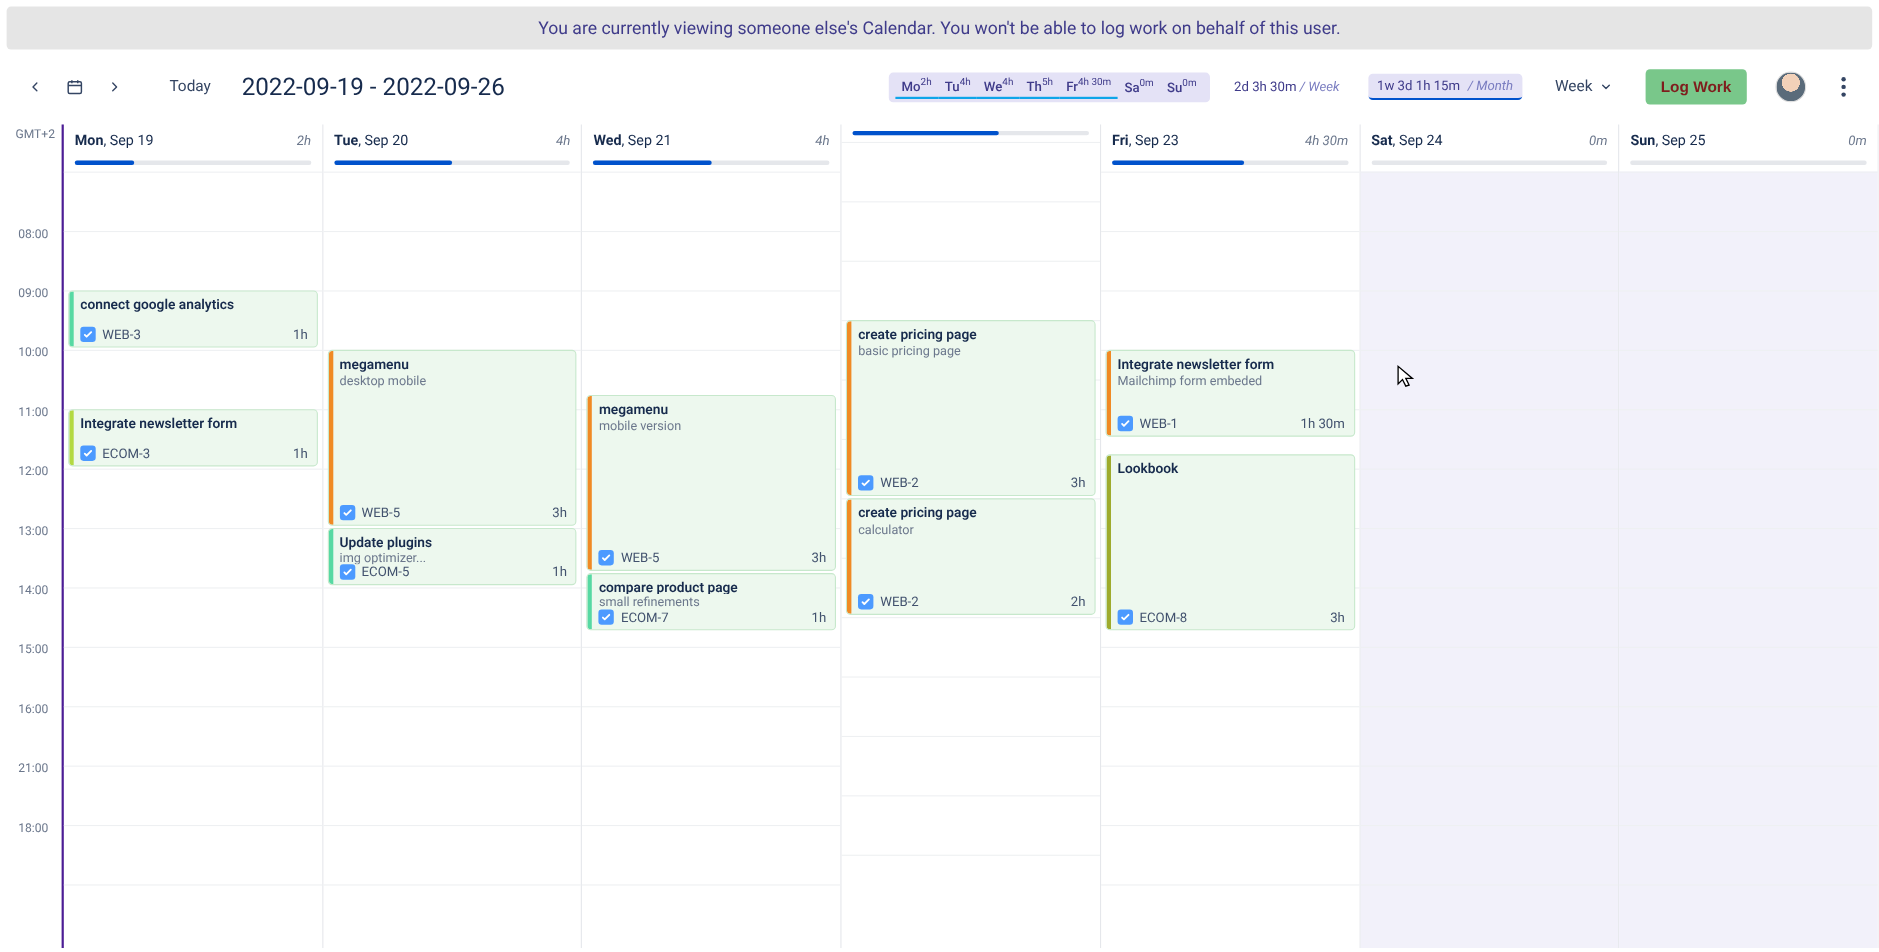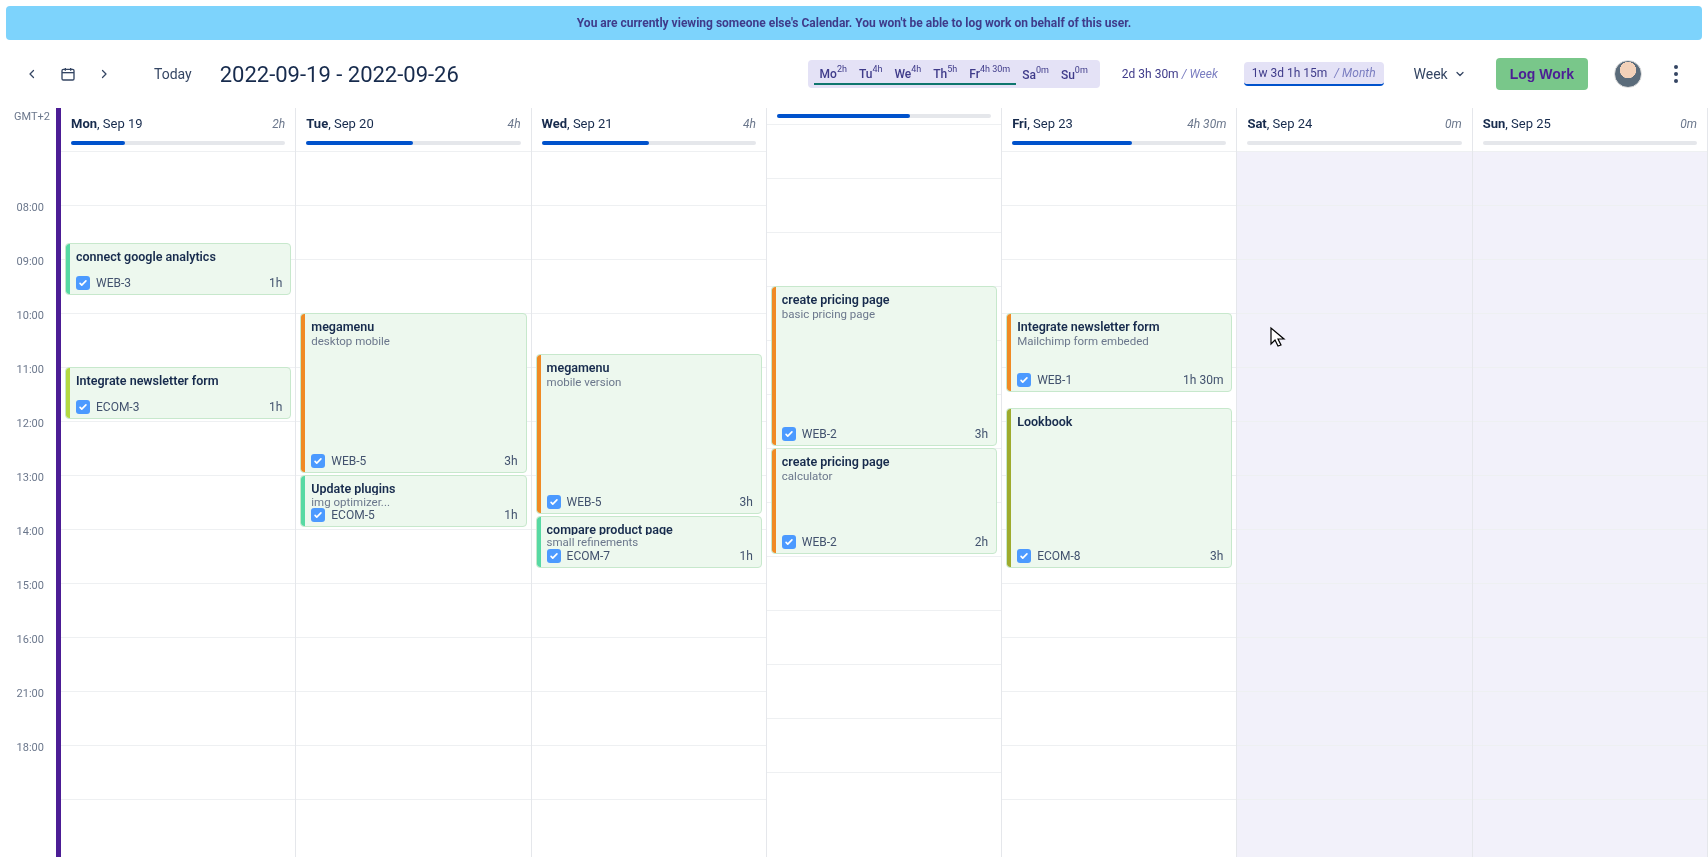--- a/index.html
+++ b/index.html
@@ -4,28 +4,28 @@
 <style>
   * { margin: 0; padding: 0; box-sizing: border-box; }
   body {
     font-family: -apple-system, BlinkMacSystemFont, "Segoe UI", Roboto, sans-serif;
     background: #fff;
     font-size: 13px;
     color: #172b4d;
     overflow: hidden;
   }
   .banner {
-    background: #7dd3fc;
+    background: #e5e5e5;
     color: #3F3B8A;
     text-align: center;
     padding: 10px;
     margin: 6px;
     border-radius: 4px;
-    font-size: 12px;
-    font-weight: 700;
+    font-size: 16px;
+    font-weight: 400;
   }
   .toolbar {
     display: flex;
     align-items: center;
     padding: 12px 18px 18px 18px;
     gap: 8px;
   }
   .nav-btn {
     width: 28px; height: 28px; display:flex; align-items:center; justify-content:center;
     cursor: pointer; border-radius: 4px; color:#344563;
@@ -33,39 +33,39 @@
   .today-link { color:#344563; font-size:14px; margin-left: 28px; margin-right: 20px; cursor:pointer; }
   .date-range { font-size: 22px; font-weight: 400; color:#172b4d; }
   .spacer { flex: 1; }
   .day-pills {
     display:flex; gap: 0; background:#E4E2F6; border-radius:4px; padding:3px 6px;
     font-size:12px; align-items:center;
   }
   .day-pill { padding: 2px 6px; color:#3F3B8A; cursor:pointer; position:relative;}
   .day-pill .abbr { font-weight: 500;}
   .day-pill sup { font-size:9px; position:relative; top:-1px;}
-  .day-pill.active { border-bottom: 2px solid #0f766e; }
+  .day-pill.active { border-bottom: 2px solid #0ea5e9; }
   .week-stat { margin-left:10px; padding:2px 4px; color:#3F3B8A; font-size:12px;}
   .week-stat .label { color:#7a7dc0; font-style:italic; }
   .month-stat { background:#E4E2F6; border-radius:4px; padding:4px 8px; margin-left:14px; color:#3F3B8A; font-size:12px; border-bottom: 2px solid #0052CC;}
   .month-stat .val { }
   .month-stat .label { color:#7a7dc0; font-style:italic; margin-left:4px;}
   .view-select { display:flex; align-items:center; gap:6px; margin-left: 22px; color:#344563; font-size:14px; cursor:pointer;}
-  .log-btn { background:#79C78A; color:#4c1d95; font-weight:600; font-size:14px; padding:8px 14px; border-radius:4px; margin-left: 22px; cursor:pointer; border:none;}
+  .log-btn { background:#79C78A; color:#7f1d1d; font-weight:600; font-size:14px; padding:8px 14px; border-radius:4px; margin-left: 22px; cursor:pointer; border:none;}
   .avatar { width:28px; height:28px; border-radius:50%; margin-left:18px; background: radial-gradient(circle at 50% 35%, #f2d1b9 0%, #f2d1b9 38%, #5a6b7a 39%, #5a6b7a 100%); border:1px solid #ddd;}
   .more-btn { width:28px; height:28px; display:flex; flex-direction:column; align-items:center; justify-content:center; gap:3px; margin-left:12px; cursor:pointer;}
   .more-btn span { width:4px; height:4px; background:#344563; border-radius:50%;}
 
   .calendar-wrap { position:relative; display:flex; height: calc(100vh - 116px); overflow:hidden;}
   .tz-col { width:56px; flex-shrink:0; font-size:11px; color:#6b778c; text-align:right; padding-right:6px;}
   .tz-label { height:20px; line-height:14px; padding-top:2px;}
   .time-slot-label { height:54px; position:relative; }
   .time-slot-label span { position:absolute; top:-7px; right:6px;}
 
-  .days-grid { flex:1; display:flex; border-left:5px solid #4c1d95;}
+  .days-grid { flex:1; display:flex; border-left:2px solid #4c1d95;}
   .day-col { flex:1; border-right:1px solid #e5e7eb; position:relative; display:flex; flex-direction:column;}
   .day-col.weekend .day-body { background:#f2f1fa;}
   .day-header { padding: 8px 10px 4px 10px; display:flex; justify-content:space-between; align-items:baseline; font-size:13px;}
   .day-header .name { font-weight:400; color:#172b4d;}
   .day-header .name b { font-weight:700;}
   .day-header .dur { color:#6b778c; font-size:12px; font-style:italic;}
   .progress { height:4px; margin:6px 10px 0 10px; background:#e5e7eb; border-radius:2px; position:relative;}
   .progress .fill { position:absolute; left:0; top:0; bottom:0; background:#0052CC; border-radius:2px;}
   .day-body { flex:1; position:relative; margin-top:6px;}
   .hour-line { position:absolute; left:0; right:0; border-top:1px solid #eef0f2; }
@@ -216,21 +216,21 @@
           <div class="hour-line" style="top: 162px;"></div>
           <div class="hour-line" style="top: 216px;"></div>
           <div class="hour-line" style="top: 270px;"></div>
           <div class="hour-line" style="top: 324px;"></div>
           <div class="hour-line" style="top: 378px;"></div>
           <div class="hour-line" style="top: 432px;"></div>
           <div class="hour-line" style="top: 486px;"></div>
           <div class="hour-line" style="top: 540px;"></div>
           <div class="hour-line" style="top: 594px;"></div>
           <div class="hour-line" style="top: 648px;"></div>
-          <div class="event" style="top: 92px; height: 52px;">
+          <div class="event" style="top: 108px; height: 52px;">
             <div class="stripe c-green"></div>
             <div class="title">connect google analytics</div>
             <div class="footer">
               <span class="issue">
                 <span class="check">
                   <svg width="10" height="10" viewBox="0 0 24 24">
                     <path d="M5 13l4 4 10-10" fill="none" stroke="#fff" stroke-width="4" stroke-linecap="round" stroke-linejoin="round"></path>
                   </svg>
                 </span>
                 <span>WEB-3</span>

